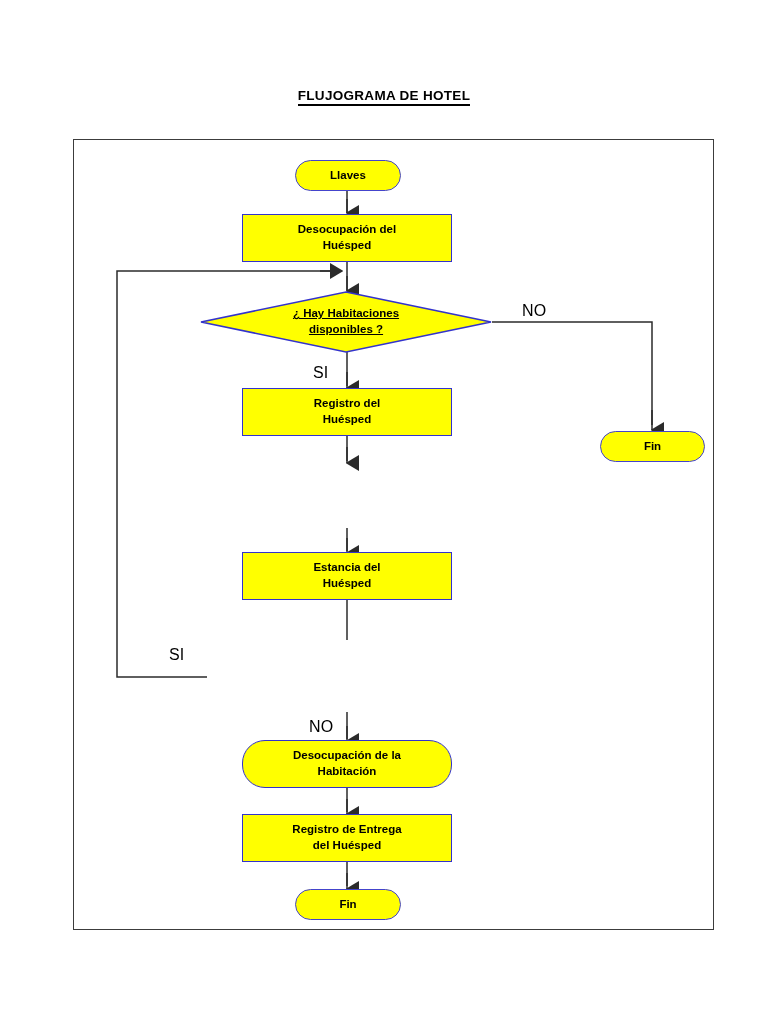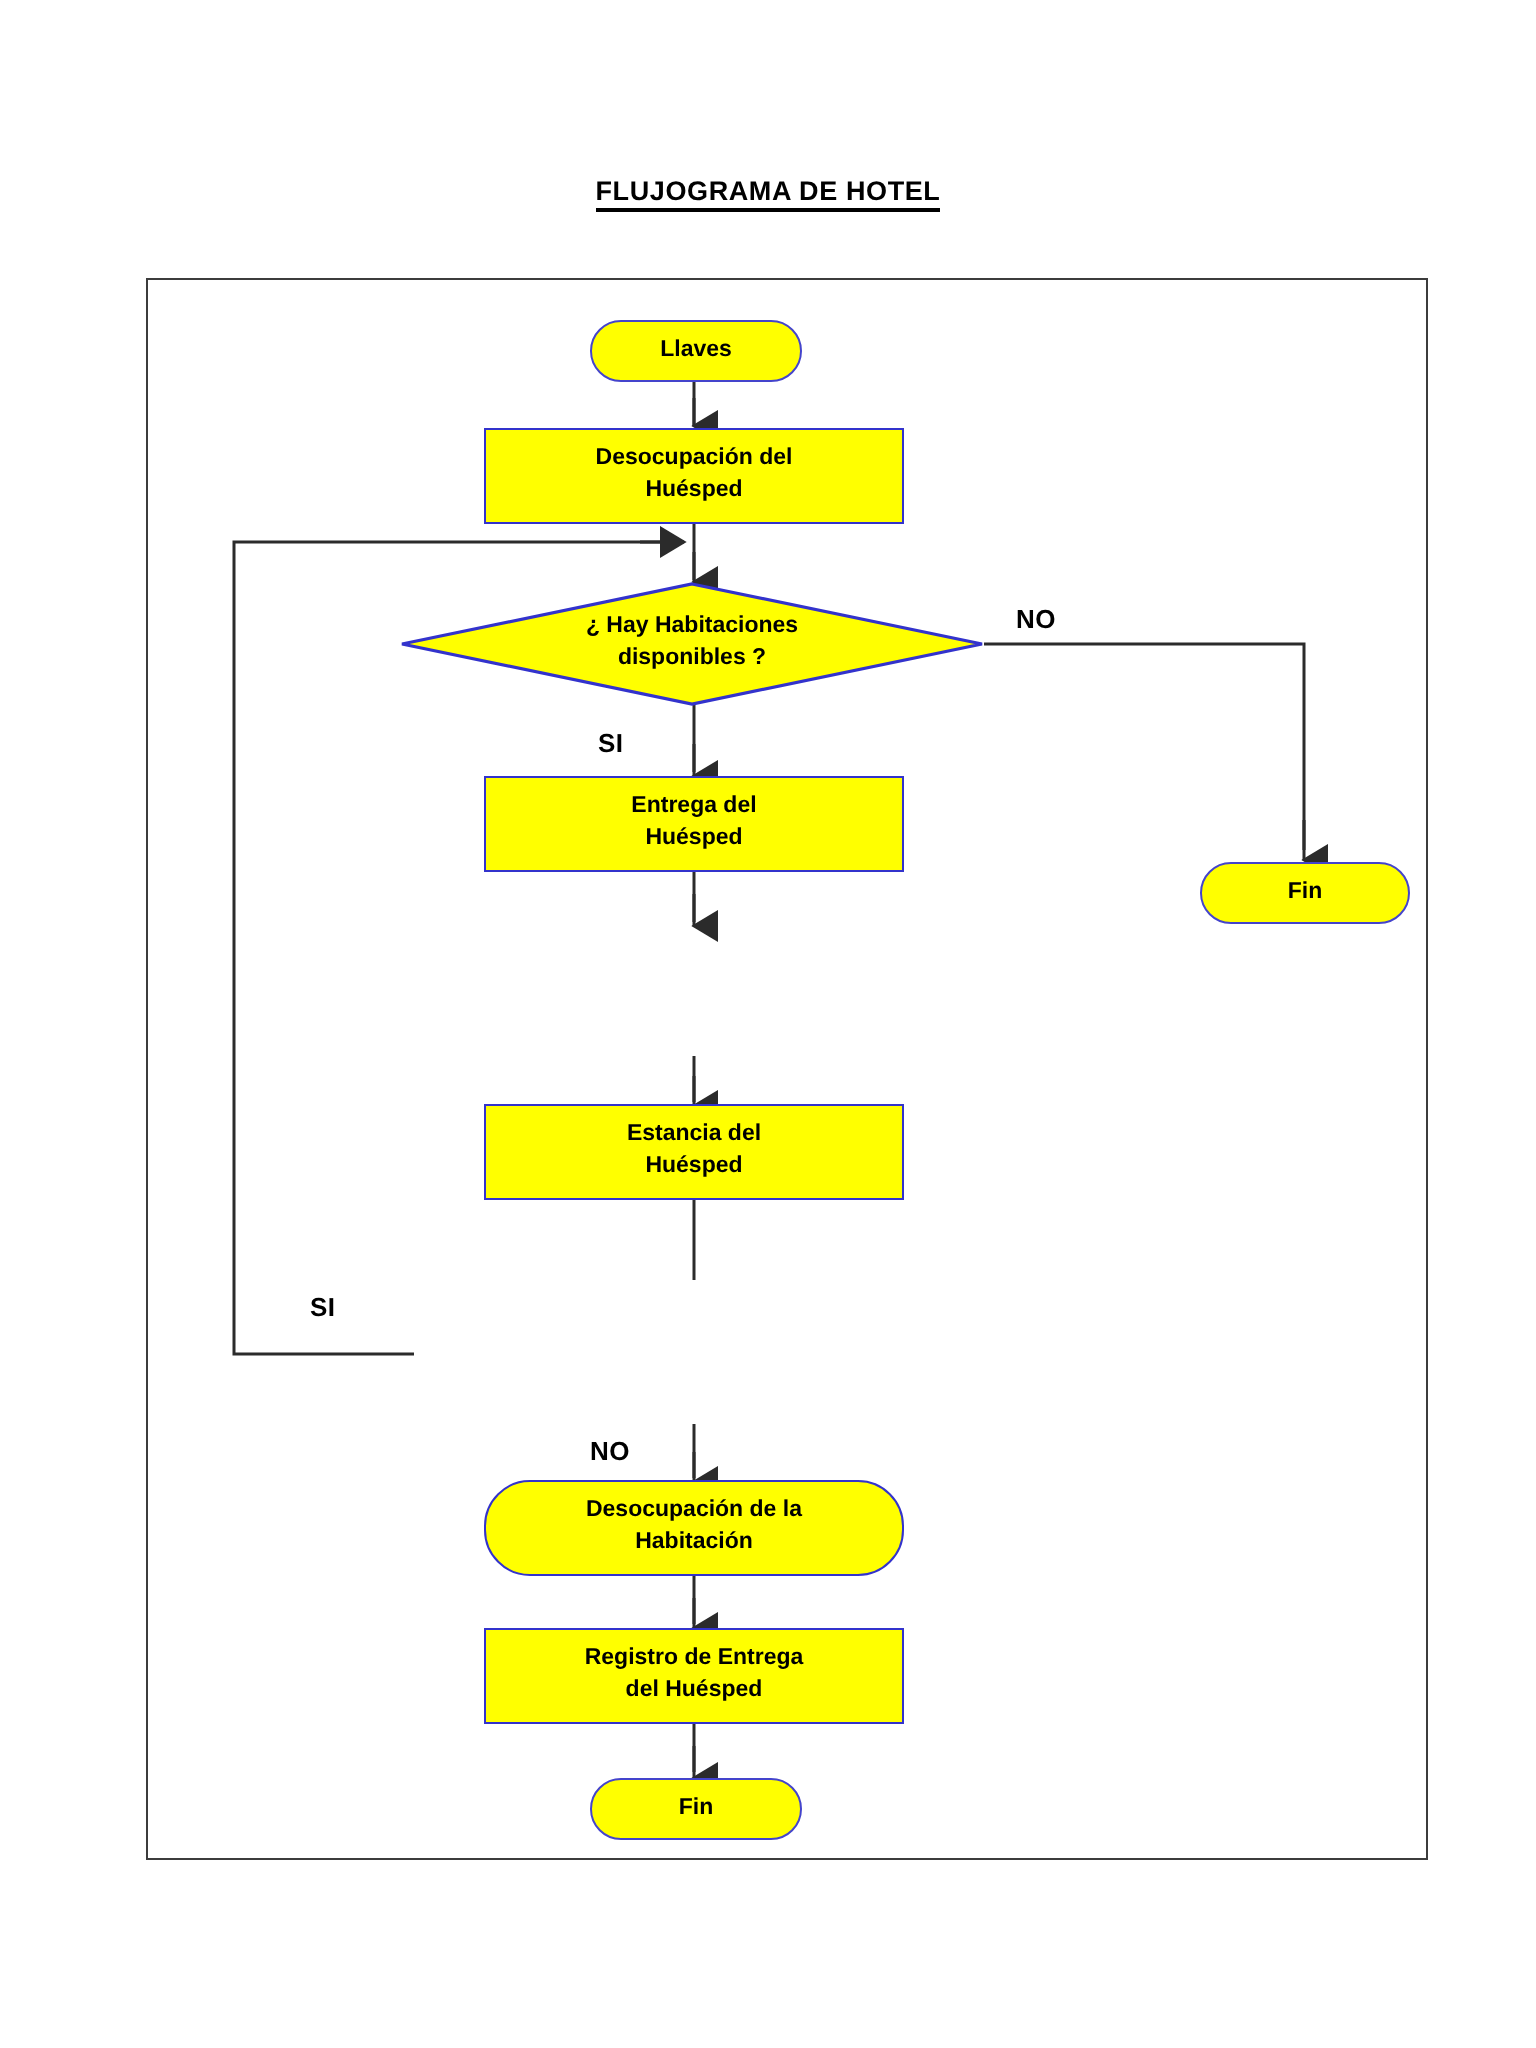--- a/index.html
+++ b/index.html
@@ -90,29 +90,31 @@
   }
   .node.decision .diamond-shape {
     position: absolute;
     left: 0; top: 0;
     width: 100%; height: 100%;
   }
   .node.decision .decision-label {
     position: relative;
     z-index: 2;
     padding: 0 14px;
+    text-decoration: underline;
   }
 
   
   .edge-label {
     position: absolute;
-    font-size: 13px;
-    font-weight: bold;
+    font-size: 16px;
+    font-weight: normal;
     color: #000000;
     letter-spacing: 0.2px;
+    margin-left: 14px;
   }
 </style>
 </head>
 <body>
 
 <div id="page-root">
 
   <div class="chart-title">
     <span>FLUJOGRAMA DE HOTEL</span>
   </div>
@@ -179,21 +181,21 @@
     </svg>
     <span class="decision-label">¿ Hay Habitaciones
 disponibles ?</span>
   </div>
 
   <div class="node terminator" style="left:600px; top:431px; width:105px; height:31px;">
     <span>Fin</span>
   </div>
 
   <div class="node process" style="left:242px; top:388px; width:210px; height:48px;">
-    <span>Entrega del
+    <span>Registro del
 Huésped</span>
   </div>
 
 
   <div class="node process" style="left:242px; top:552px; width:210px; height:48px;">
     <span>Estancia del
 Huésped</span>
   </div>
 
 

